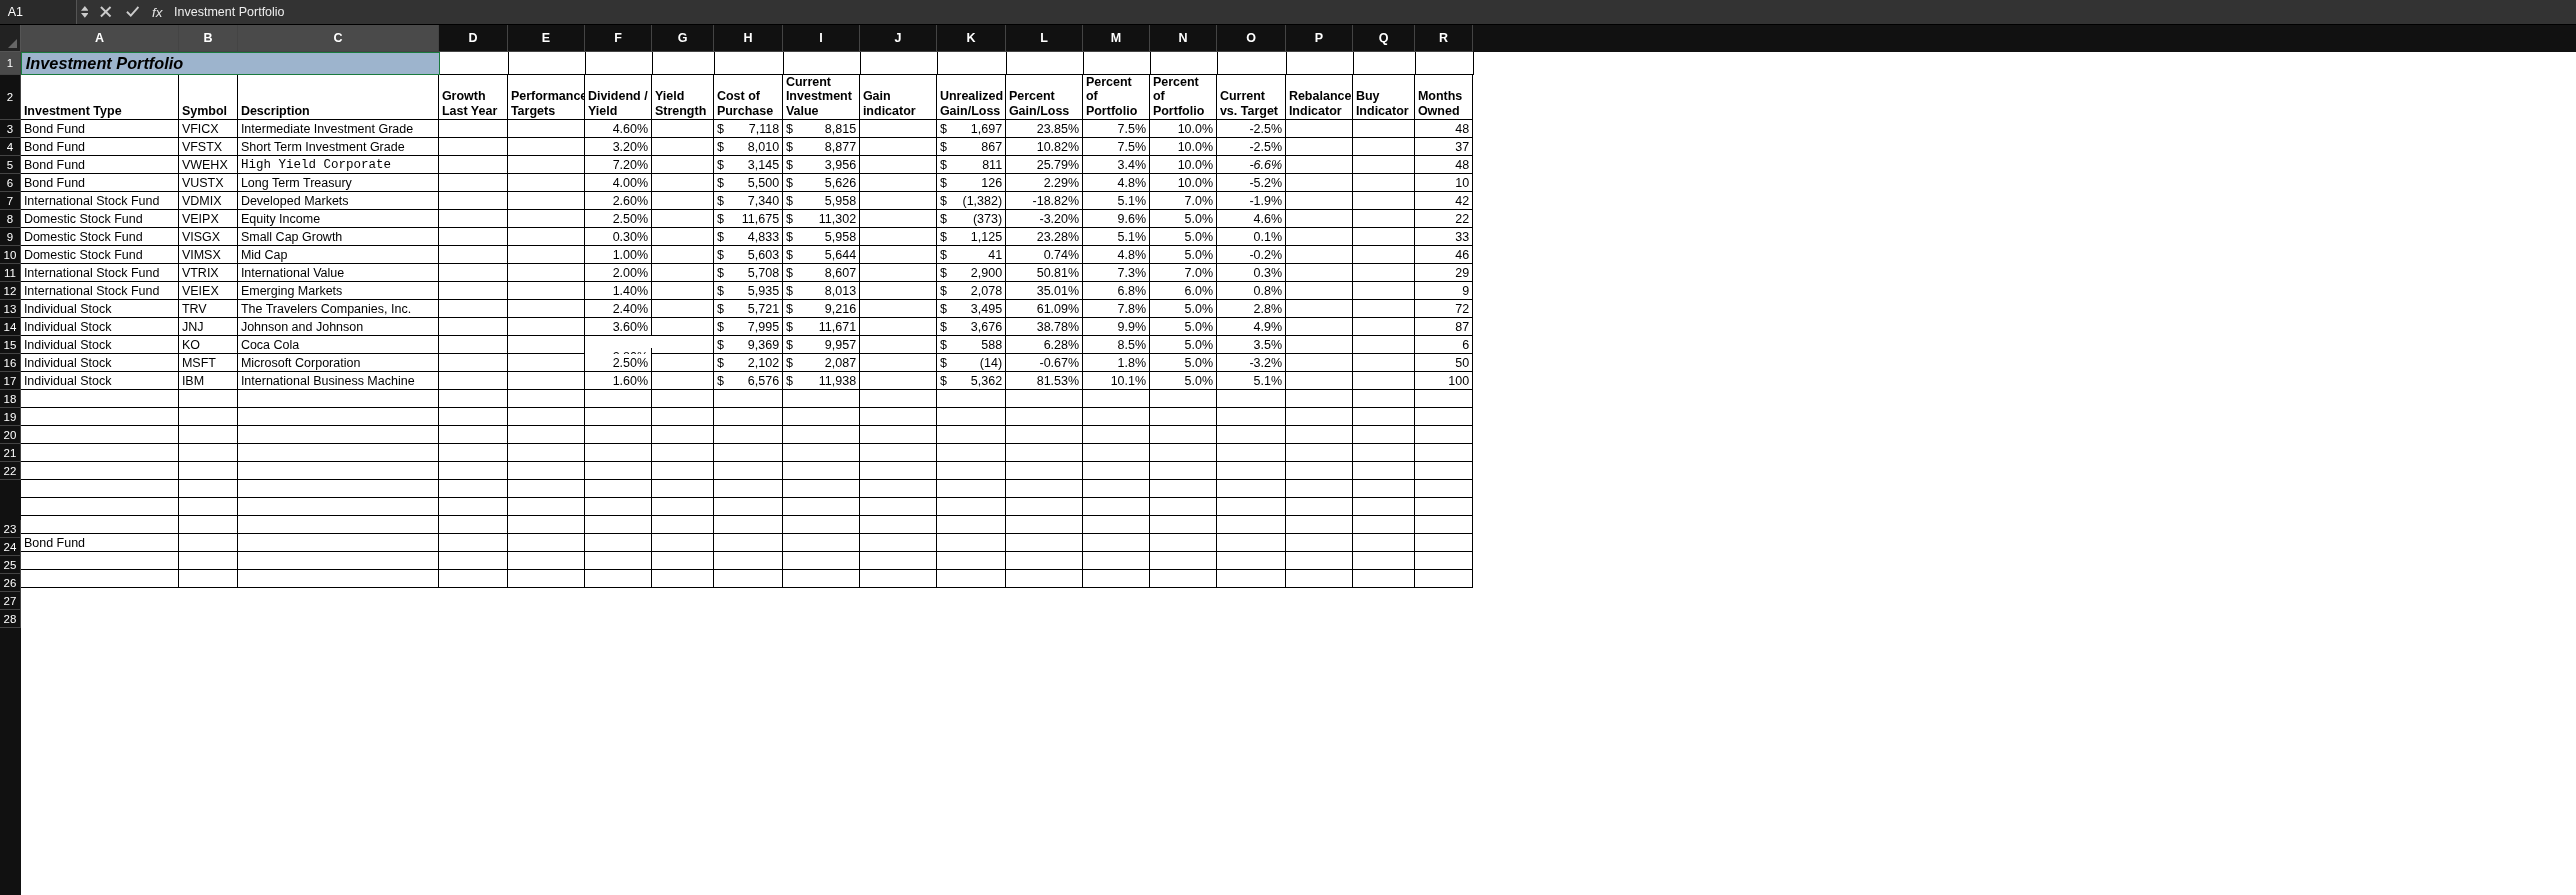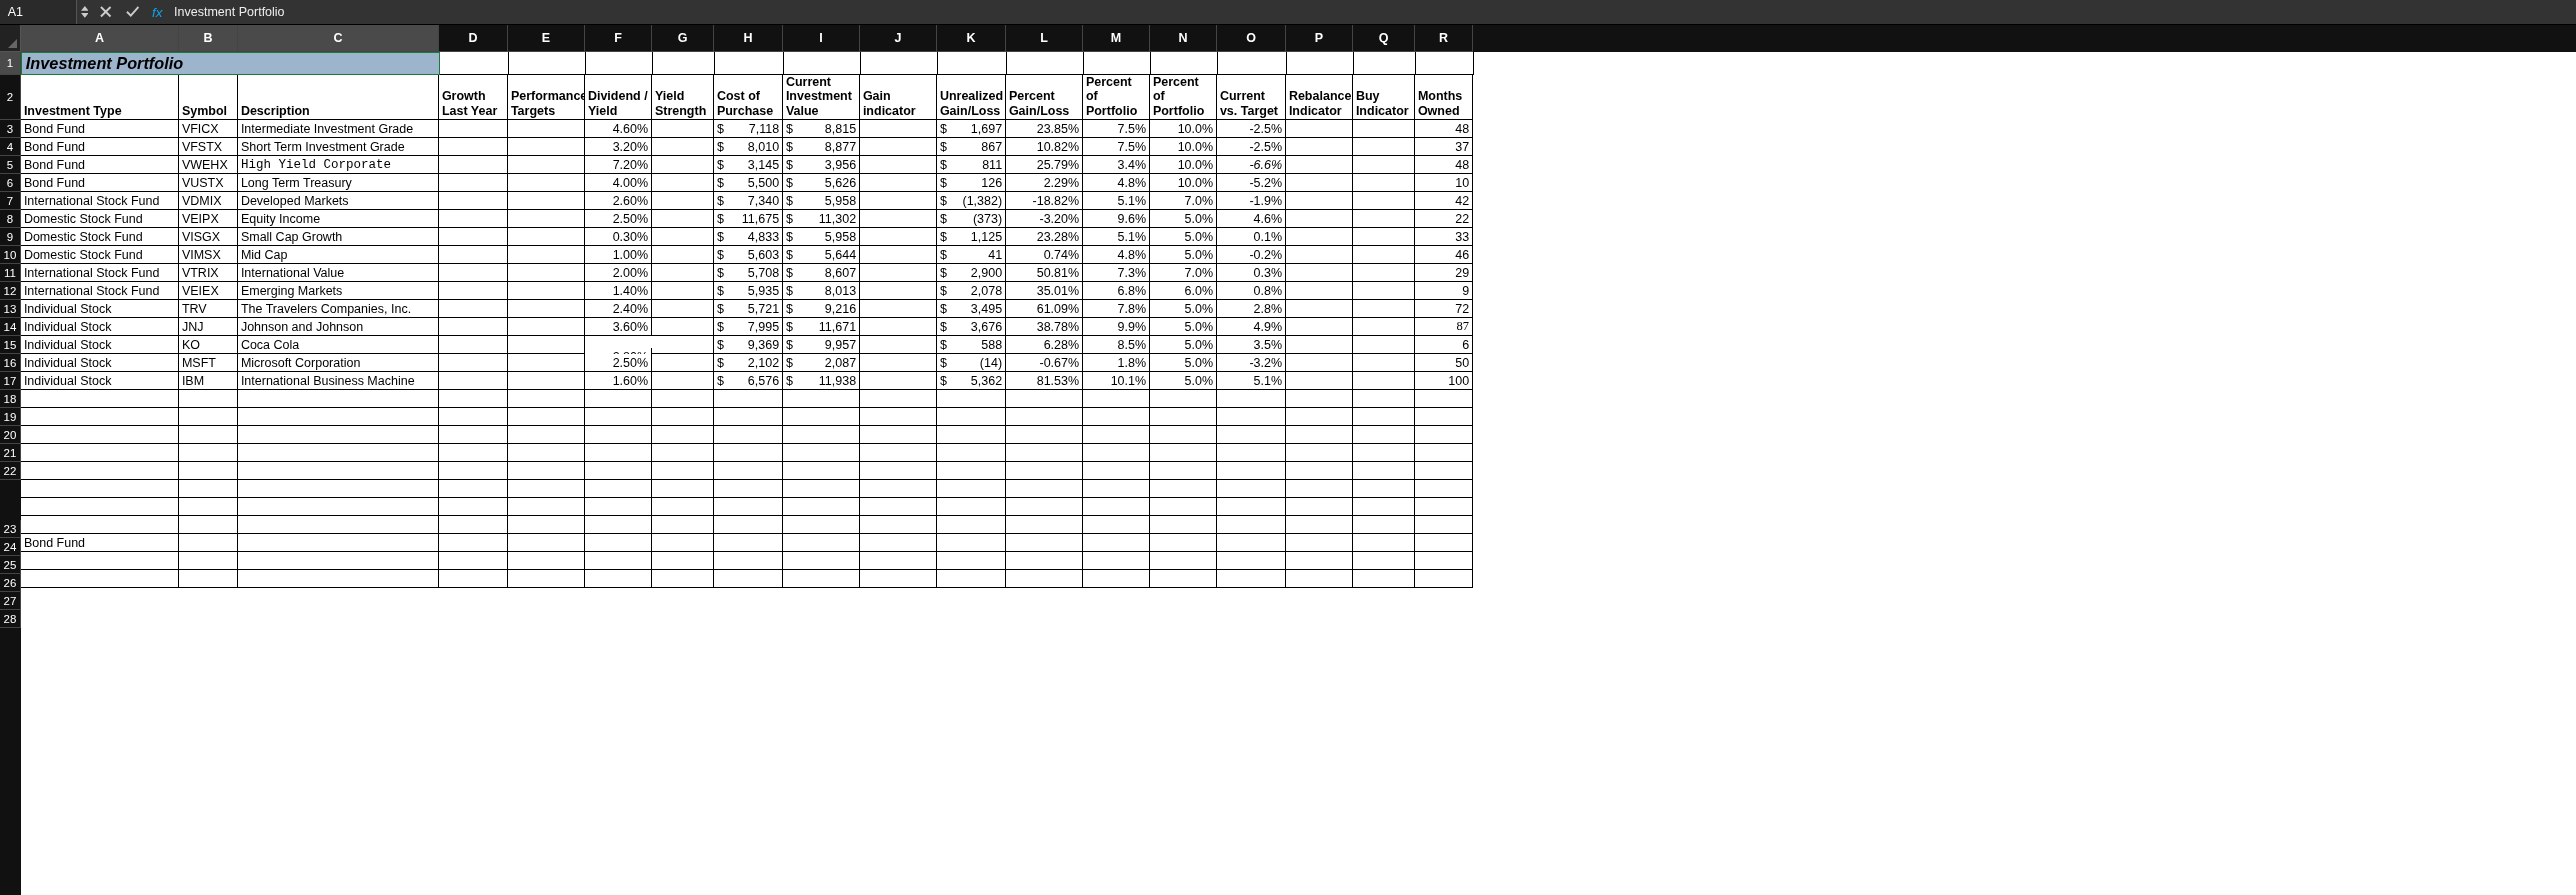--- a/index.html
+++ b/index.html
@@ -43,21 +43,21 @@
   align-items: center;
   justify-content: center;
   color: #888;
   font-style: italic;
   cursor: pointer;
 }
 .fb-btn.cancel { color: #aaa; }
 .fb-btn.accept { color: #aaa; }
 .fx-label {
   font-style: italic;
-  color: #0ea5e9;
+  color: #e5e5e5;
   padding: 0 5.8px;
   font-size: 13.4px;
 }
 .formula-input {
   flex: 1;
   background: #333;
   color: #eee;
   border: none;
   outline: none;
   height: 100%;
@@ -625,21 +625,21 @@
         <div class="cell money" style="width: 69px; height: 18px;">
           <span class="sym">$</span>
           <span class="val">3,676</span>
         </div>
         <div class="cell num" style="width: 77px; height: 18px;">38.78%</div>
         <div class="cell num" style="width: 67px; height: 18px;">9.9%</div>
         <div class="cell num" style="width: 67px; height: 18px;">5.0%</div>
         <div class="cell num" style="width: 69px; height: 18px;">4.9%</div>
         <div class="cell" style="width: 67px; height: 18px;"></div>
         <div class="cell" style="width: 62px; height: 18px;"></div>
-        <div class="cell num" style="width: 58px; height: 18px; font-family: Liberation Serif, serif;">87</div>
+        <div class="cell num" style="width: 58px; height: 18px;">87</div>
       </div>
       <div class="cell-row" style="height: 18px;">
         <div class="cell" style="width: 158px; height: 18px;">Individual Stock</div>
         <div class="cell" style="width: 59px; height: 18px;">KO</div>
         <div class="cell" style="width: 201px; height: 18px;">Coca Cola</div>
         <div class="cell" style="width: 69px; height: 18px;"></div>
         <div class="cell" style="width: 77px; height: 18px;"></div>
         <div class="cell num" style="width: 67px; height: 18px; margin-top: 12px;">2.80%</div>
         <div class="cell" style="width: 62px; height: 18px;"></div>
         <div class="cell money" style="width: 69px; height: 18px;">

